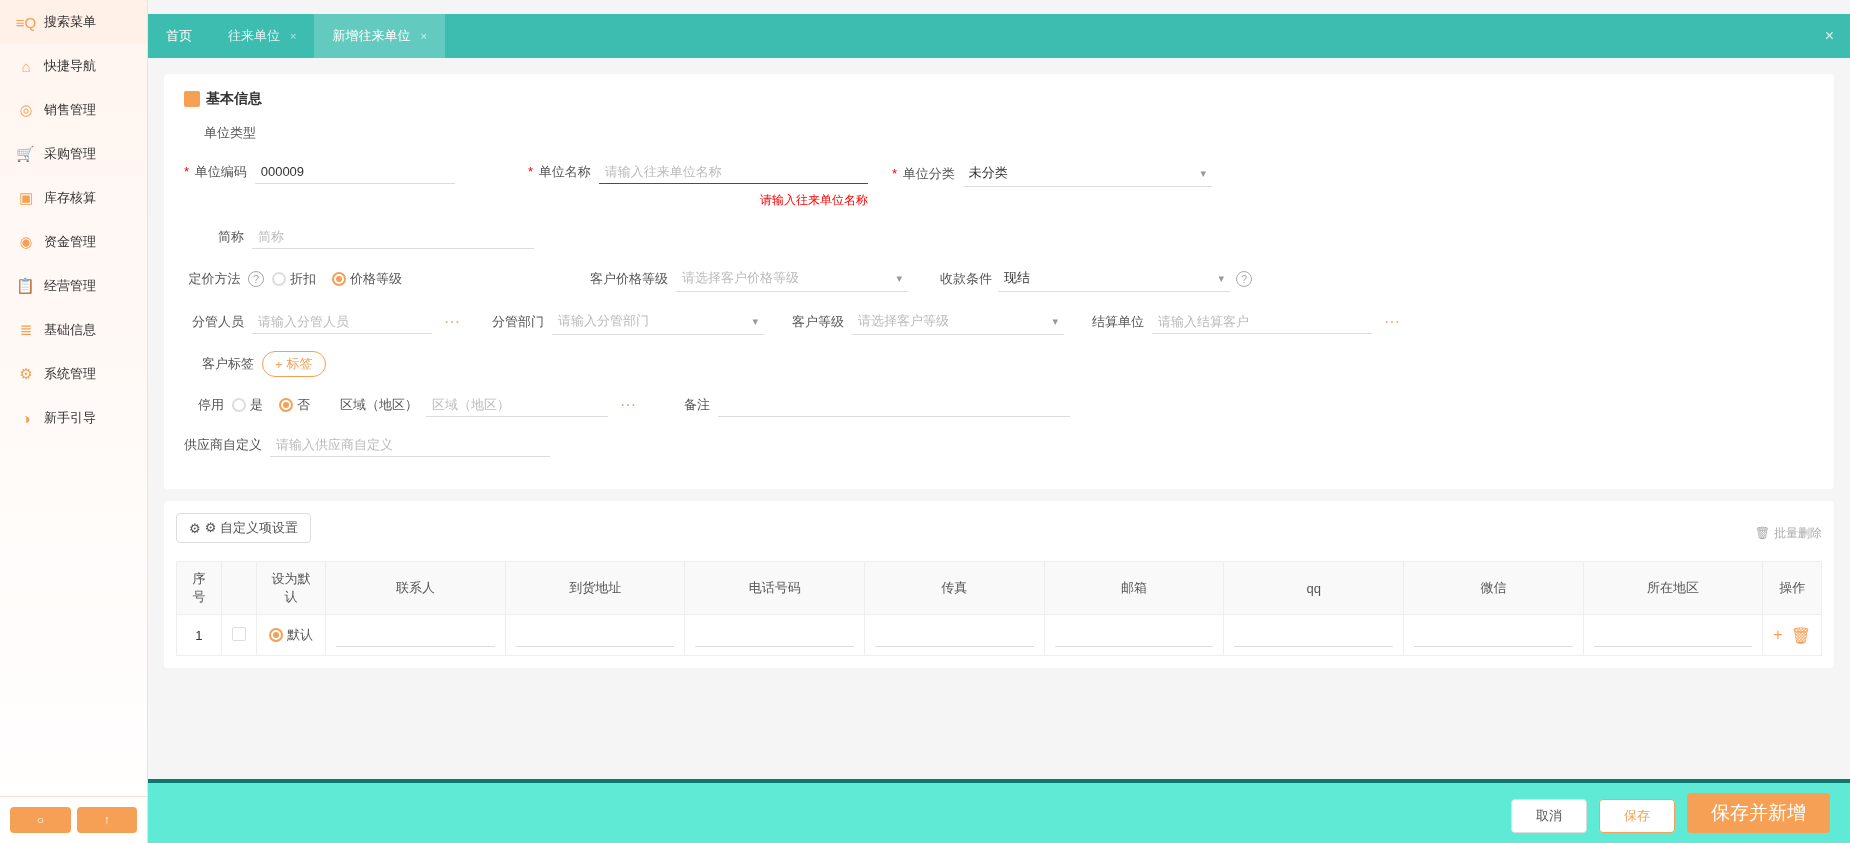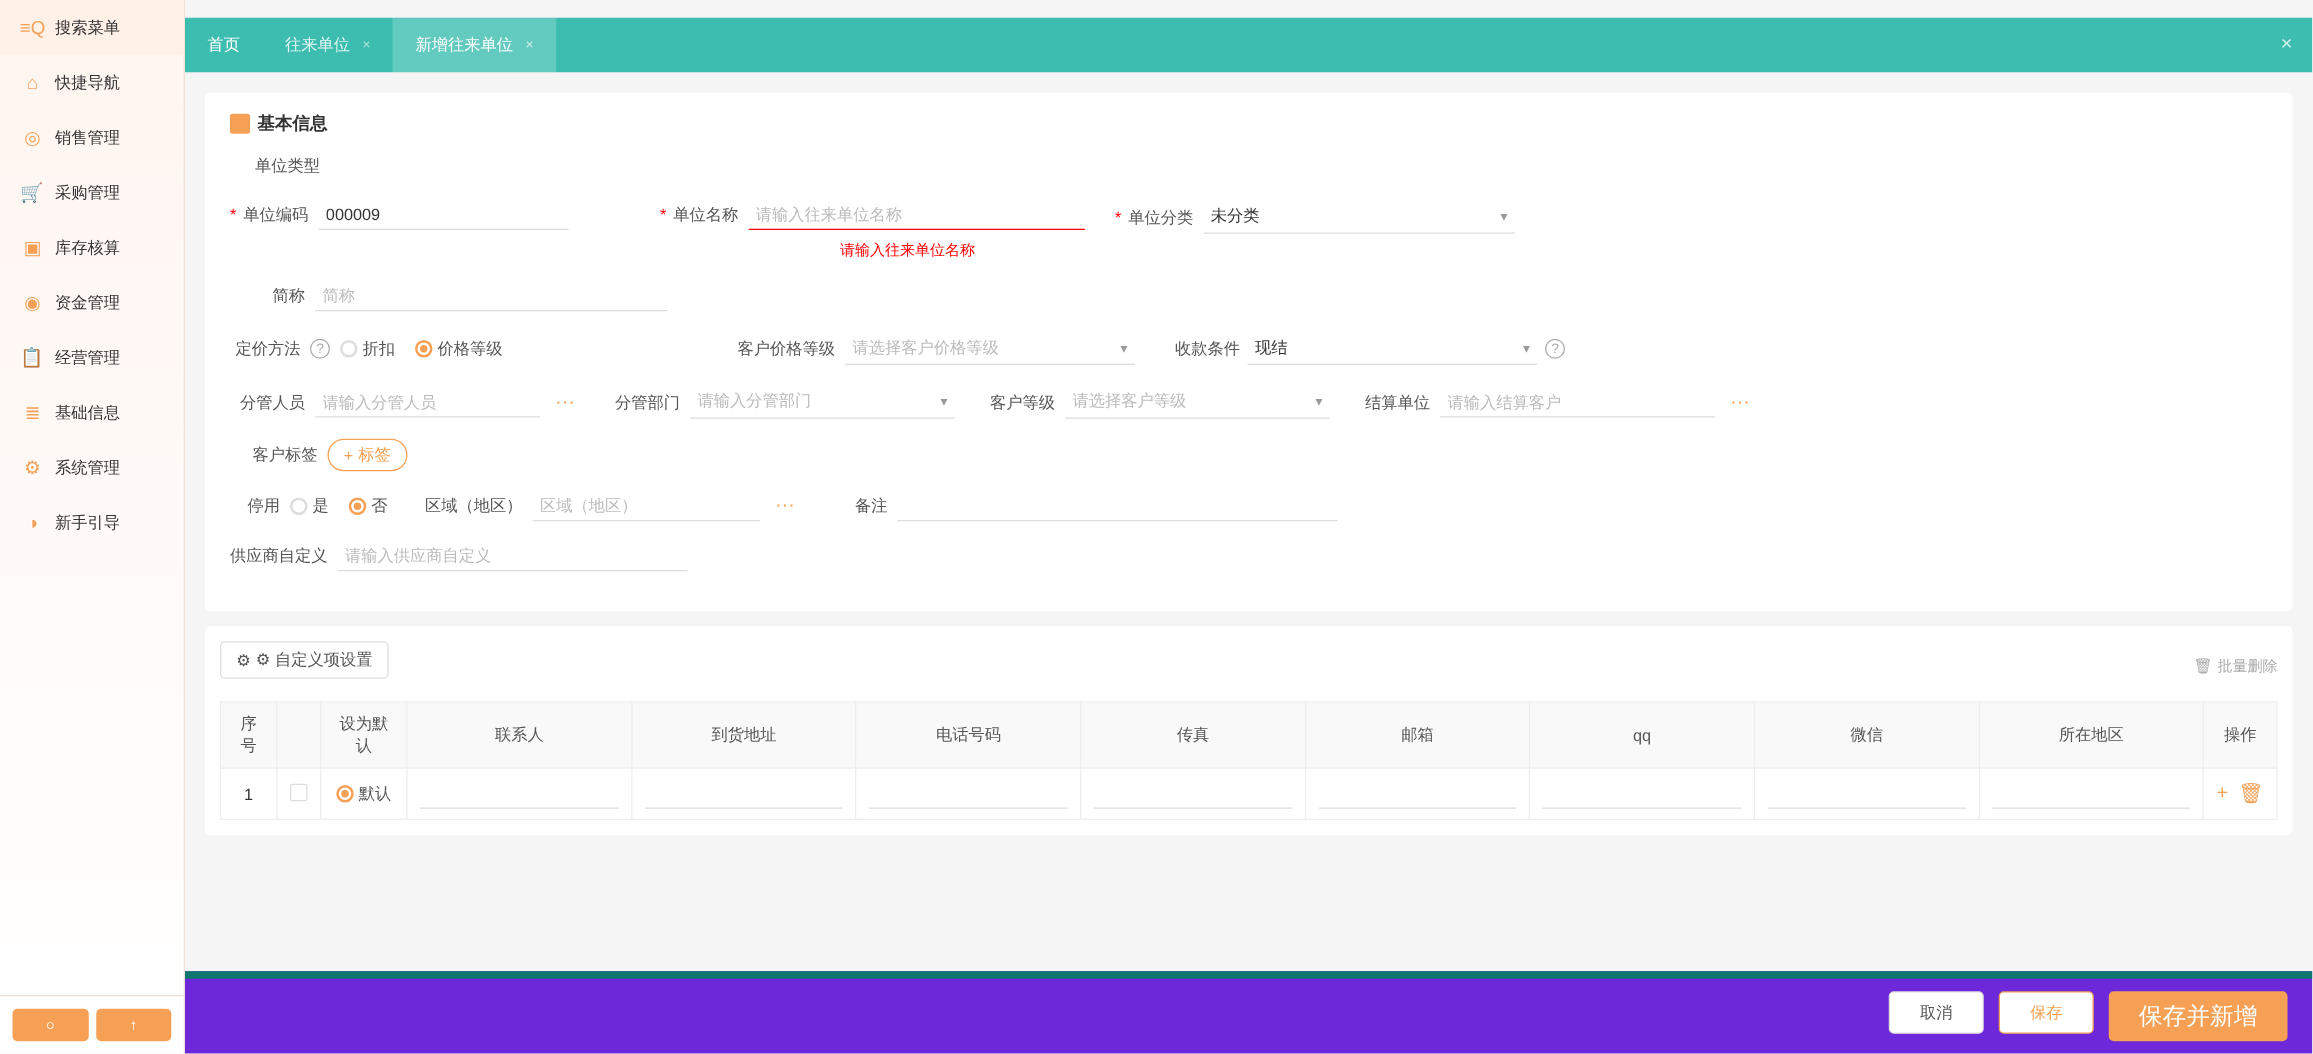--- a/index.html
+++ b/index.html
@@ -278,26 +278,26 @@
       color: #333;
     }
     .checkbox-cell { width: 32px; }
     .checkbox-box {
       width: 14px; height: 14px; border: 1px solid #ddd;
       border-radius: 2px; display: inline-block; cursor: pointer;
     }
 
     
     .bottom-bar {
-      background: #6d28d9;
-      border-top: 6px solid #0f766e;
+      background: #5eead4;
+      border-top: 4px solid #0f766e;
       padding: 10px 20px;
       display: flex;
       justify-content: flex-end;
-      align-items: flex-start;
+      align-items: flex-end;
       gap: 12px;
       flex-shrink: 0;
     }
     .btn-cancel {
       padding: 7px 24px;
       border: 1px solid #ddd;
       background: white;
       border-radius: 4px;
       cursor: pointer;
       font-size: 13px;
@@ -412,21 +412,21 @@
       <div class="form-row" style="align-items:flex-start; gap:24px;">
 
         <div class="form-field" style="flex:1; max-width:320px;">
           <span class="form-label">
             <span class="required-star">*</span>
             <span>单位编码</span>
           </span>
           <input type="text" class="form-input" value="000009" style="max-width: 200px;">
         </div>
 
-        <div class="form-field" style="flex:1; max-width:340px; flex-direction:column; align-items:center;">
+        <div class="form-field" style="flex:1; max-width:340px; flex-direction:column; align-items:flex-end;">
           <div style="display:flex; align-items:center; gap:8px; width:100%;">
             <span class="form-label">
               <span class="required-star">*</span>
               <span>单位名称</span>
             </span>
             <div class="field-wrapper">
               <input type="text" class="form-input error" style="border-bottom-color: red;" placeholder="请输入往来单位名称">
             </div>
           </div>
           <div style="padding-left:56px;">

